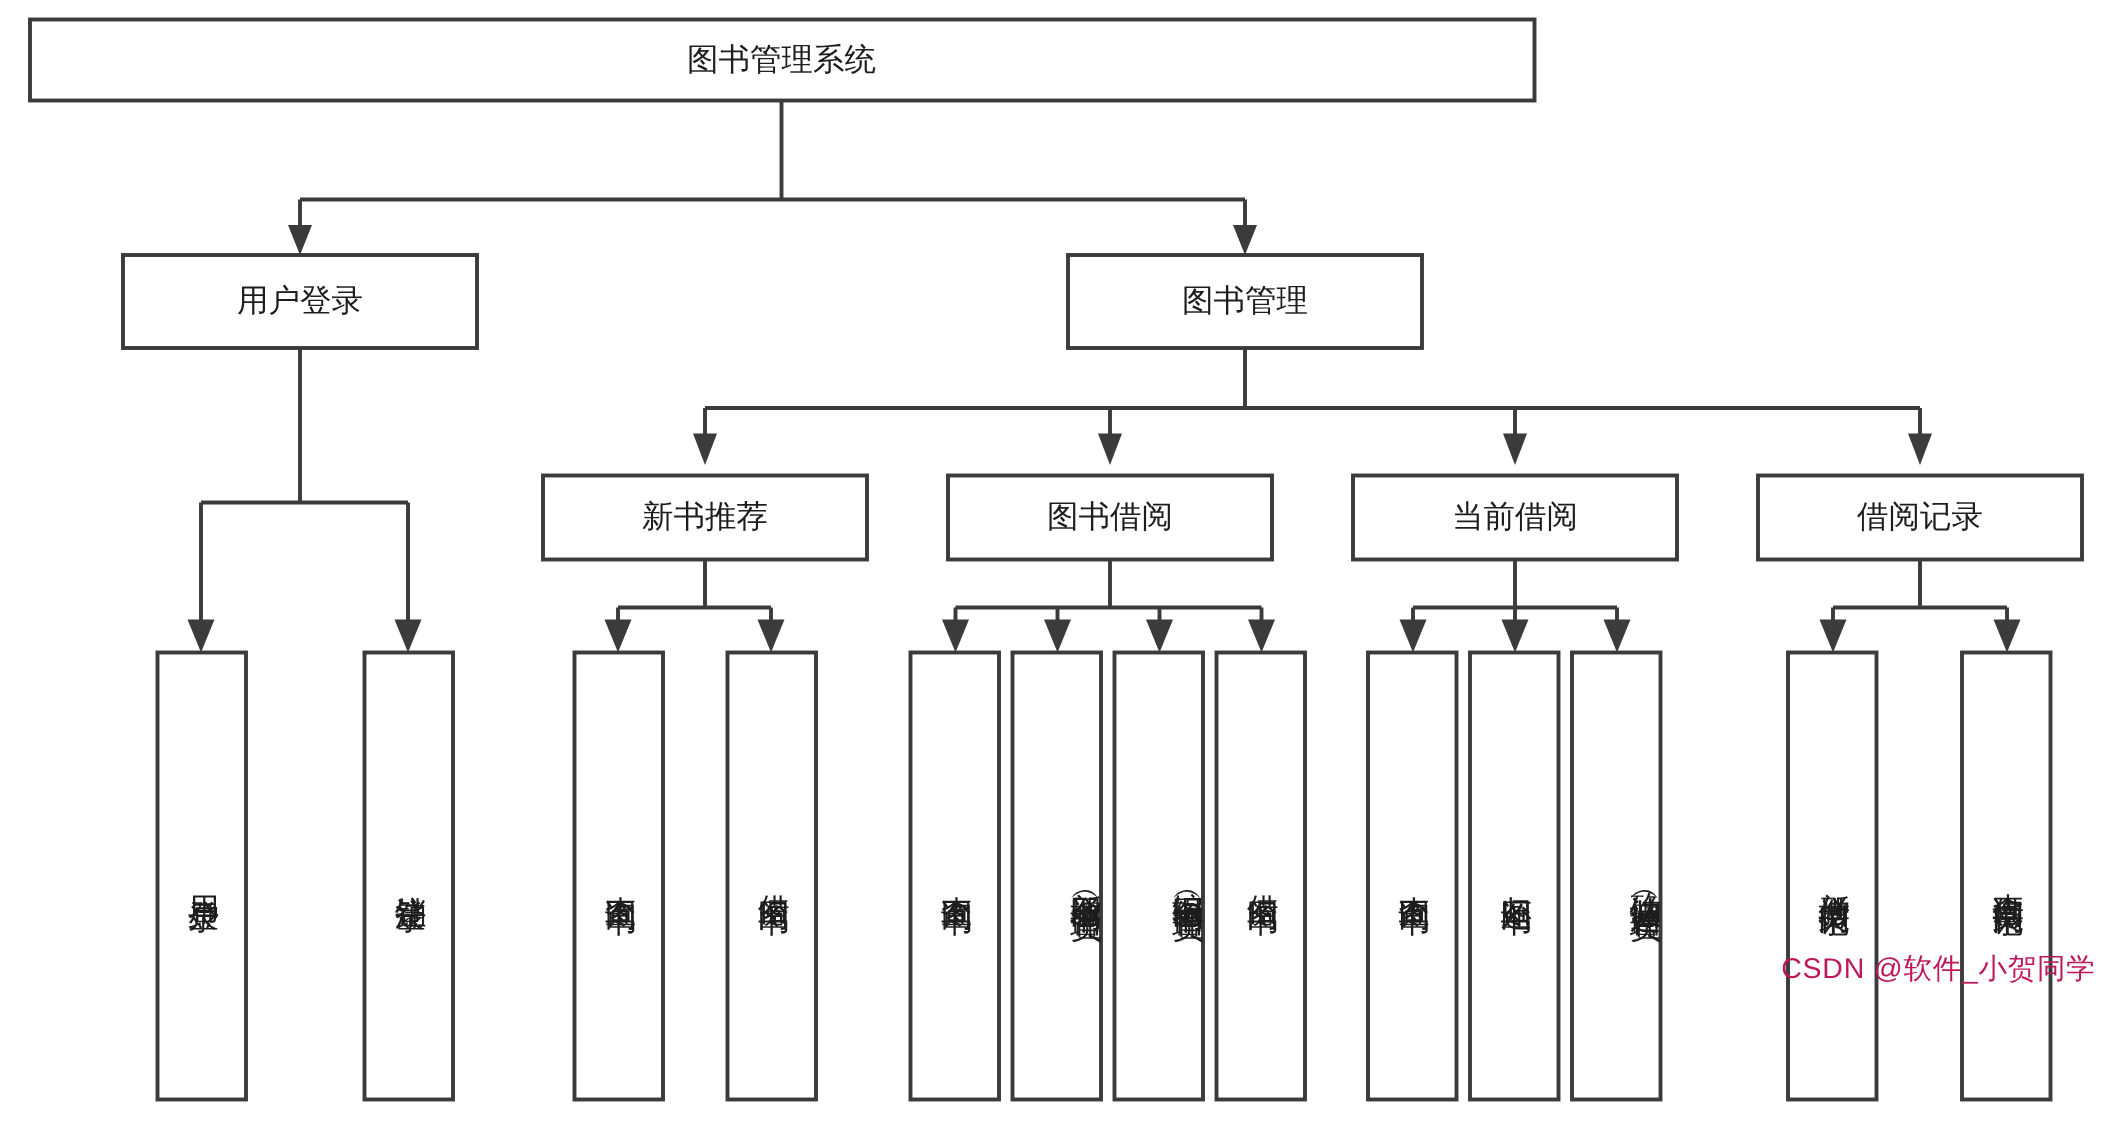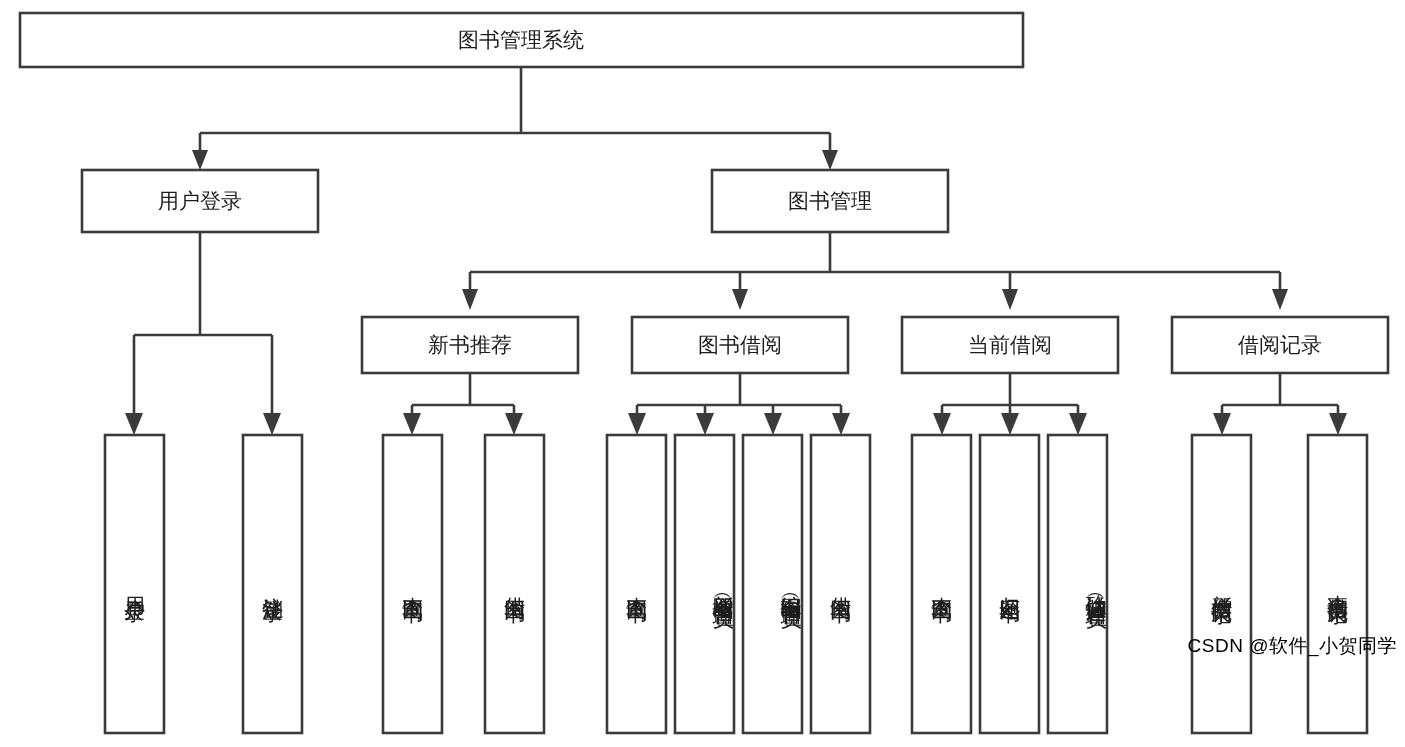--- a/index.html
+++ b/index.html
@@ -65,21 +65,21 @@
     justify-content: center;
     pointer-events: none;
     user-select: none;
   }
   .watermark {
     position: absolute;
     right: 8px;
     bottom: 4px;
     font-family: "Liberation Sans", "DejaVu Sans", sans-serif;
     font-size: 19px;
-    color: #000000;
+    color: #be185d;
     letter-spacing: 0.5px;
     white-space: nowrap;
     text-align: right;
   }
 </style>
 </head>
 <body>
 
 <div id="diagram-root">
 

